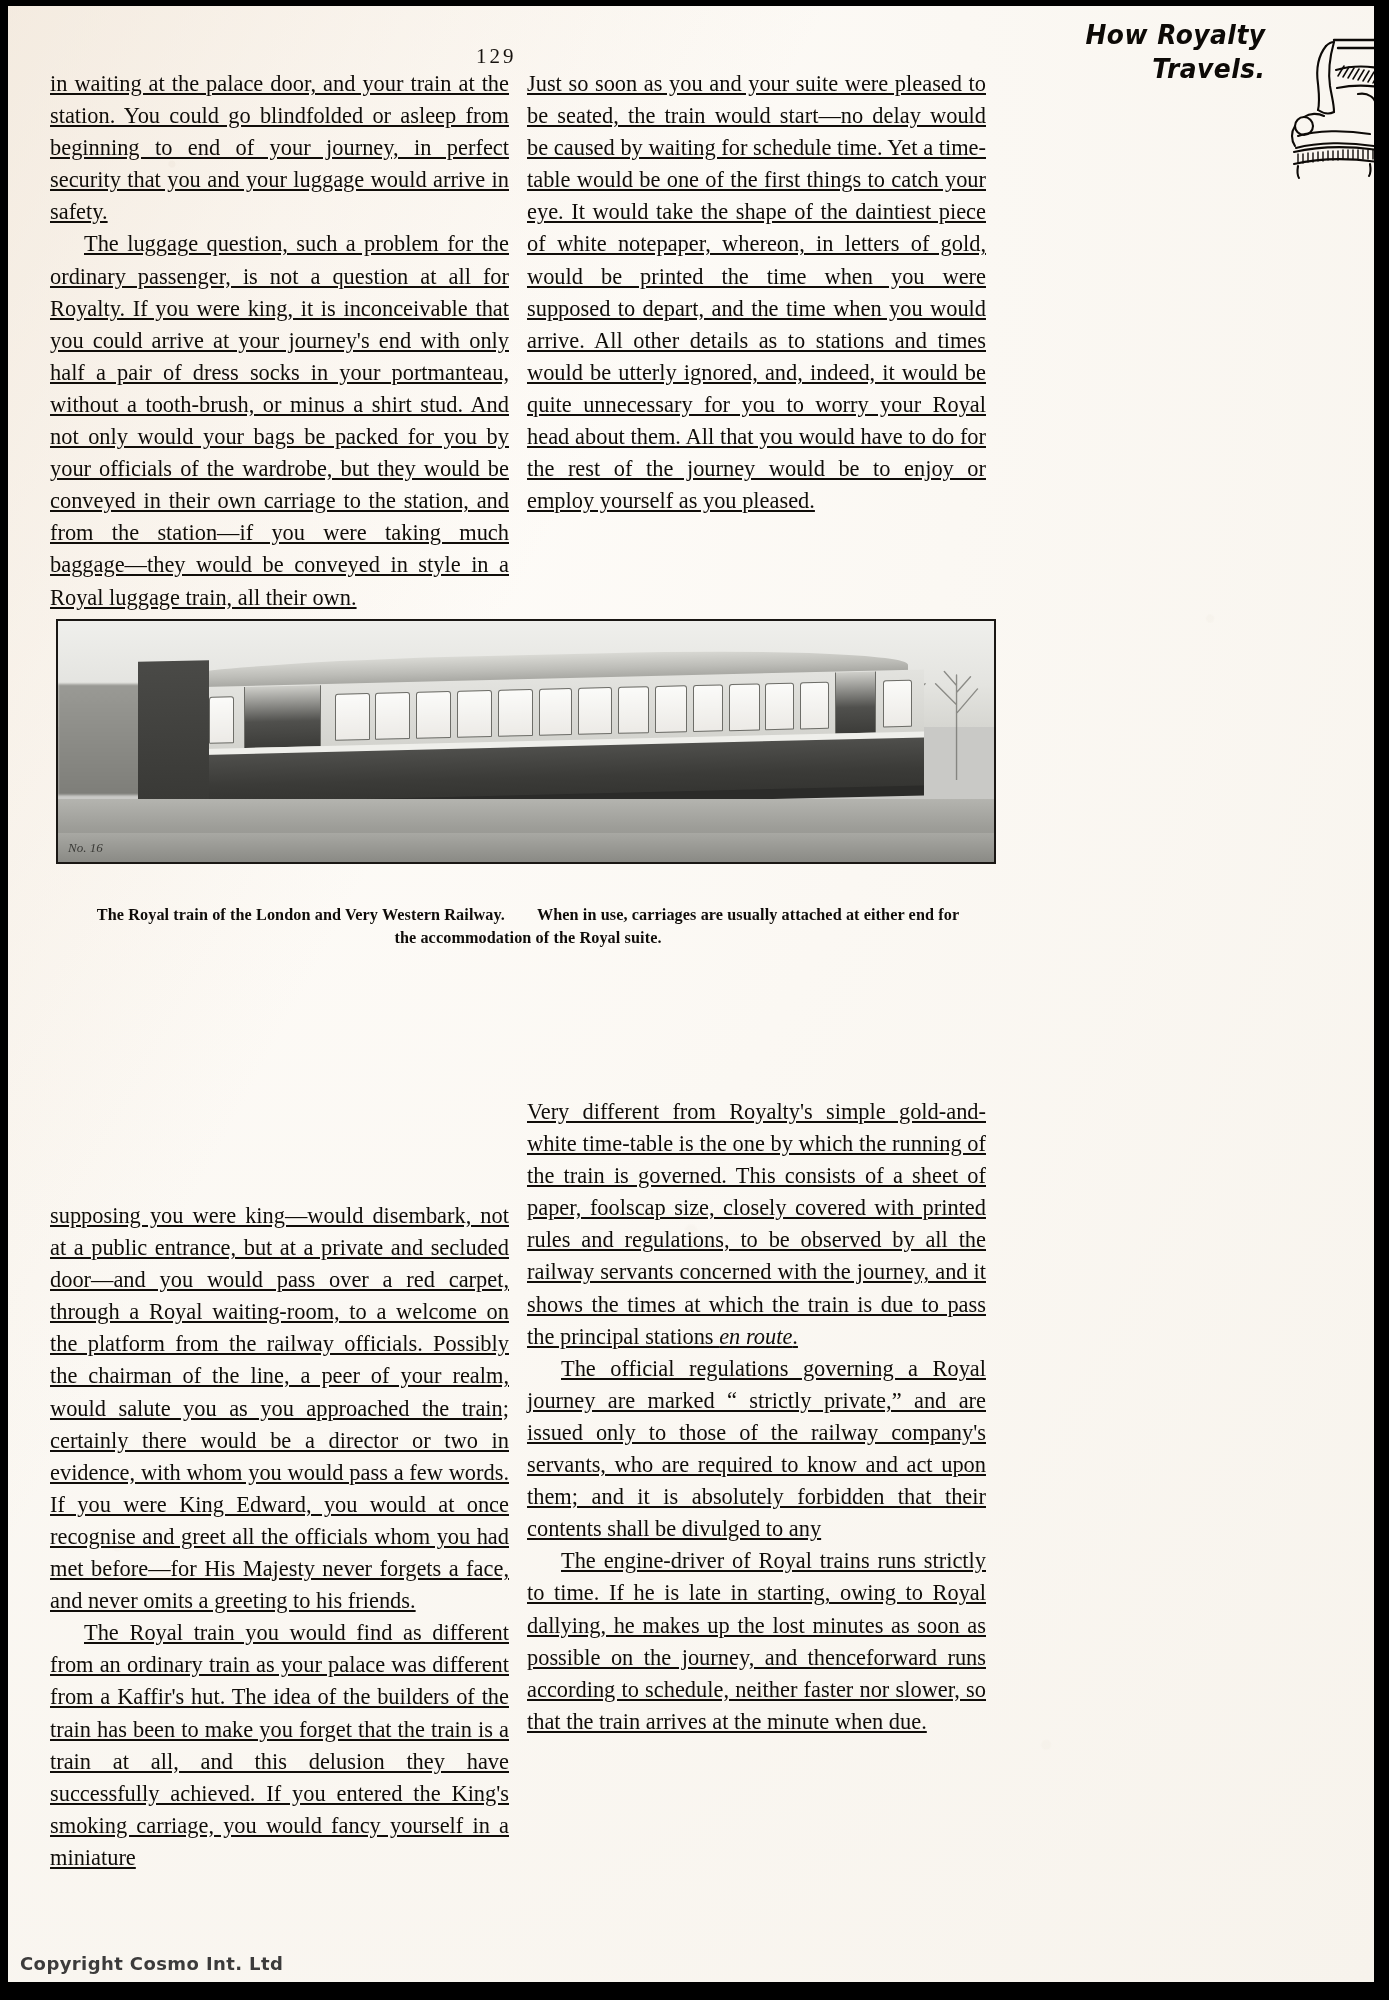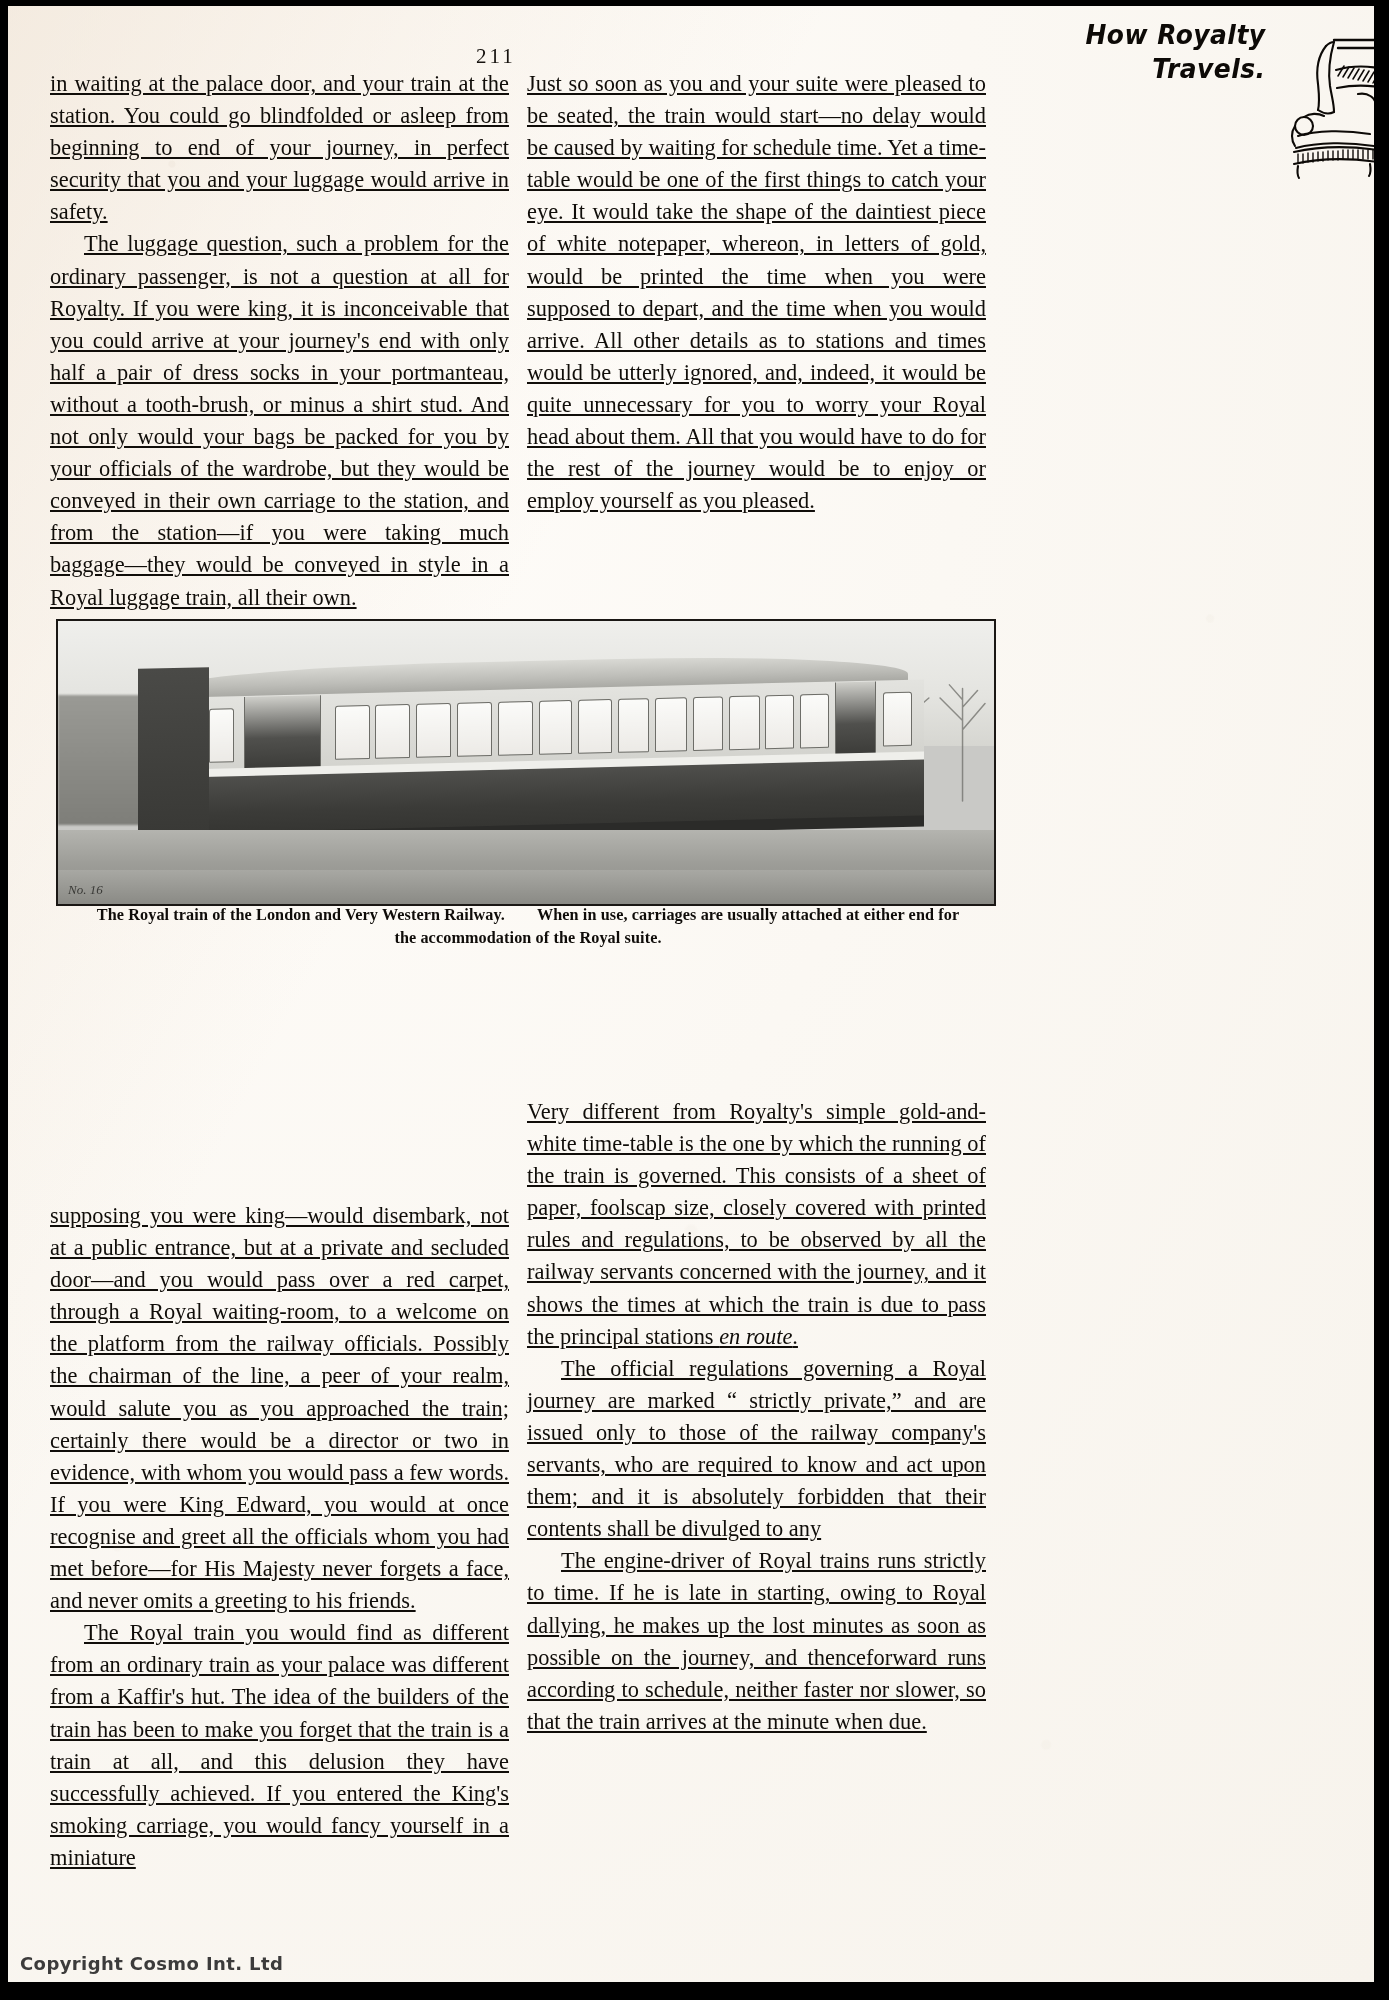--- a/index.html
+++ b/index.html
@@ -114,21 +114,21 @@
 
   #col-left-bot  { left: 42px;  top: 1150px; width: 459px; margin-top: 44px; }
   #col-right-bot { left: 519px; top: 1090px; width: 459px; }
 
   
   #plate-wrap {
     position: absolute;
     left: 48px;
     top: 613px;
     width: 940px;
-    height: 287px;
+    height: 245px;
     text-align: center;
   }
   #plate {
     position: absolute;
     inset: 0;
     border: 2px solid #1a1714;
     background: #c9c9c6;
     overflow: hidden;
   }
   .sky {
@@ -260,21 +260,21 @@
 </style>
 </head>
 <body>
 
 <div id="page-sheet">
 
   <div id="paper-tint"></div>
 
   <div id="running-head">
 
-    <div id="folio">211</div>
+    <div id="folio">129</div>
 
     <div id="head-title">
       <span class="l1">How Royalty</span>
       <span class="l2">Travels.</span>
     </div>
 
     <svg id="chair-vignette" viewBox="0 0 130 150" fill="none" stroke="#0d0a07" stroke-width="2.1" stroke-linecap="round" stroke-linejoin="round">
 
       <path d="M88 10 H132" stroke-width="2.4"></path>
       <path d="M92 18 H132" stroke-width="2.4"></path>

